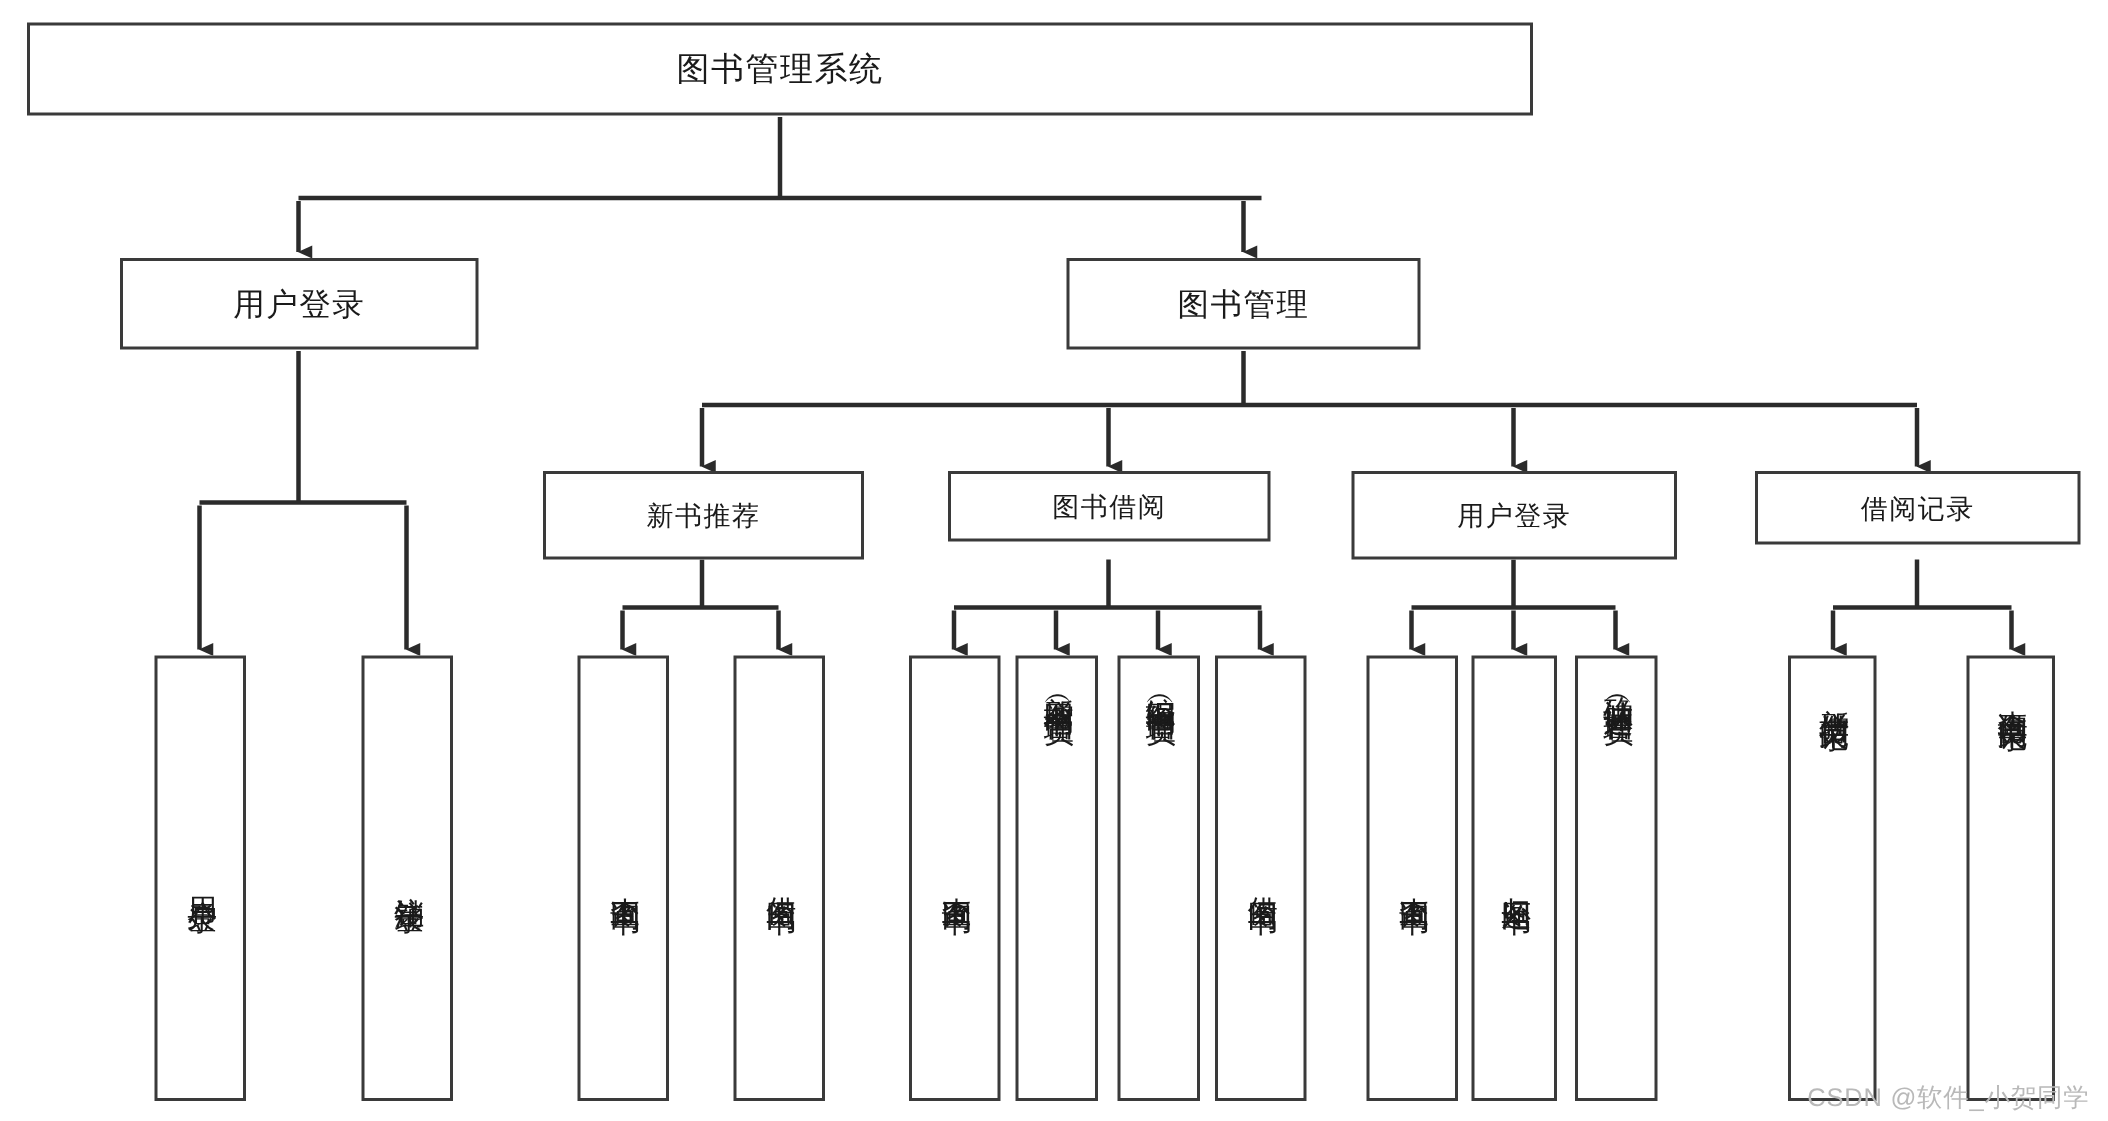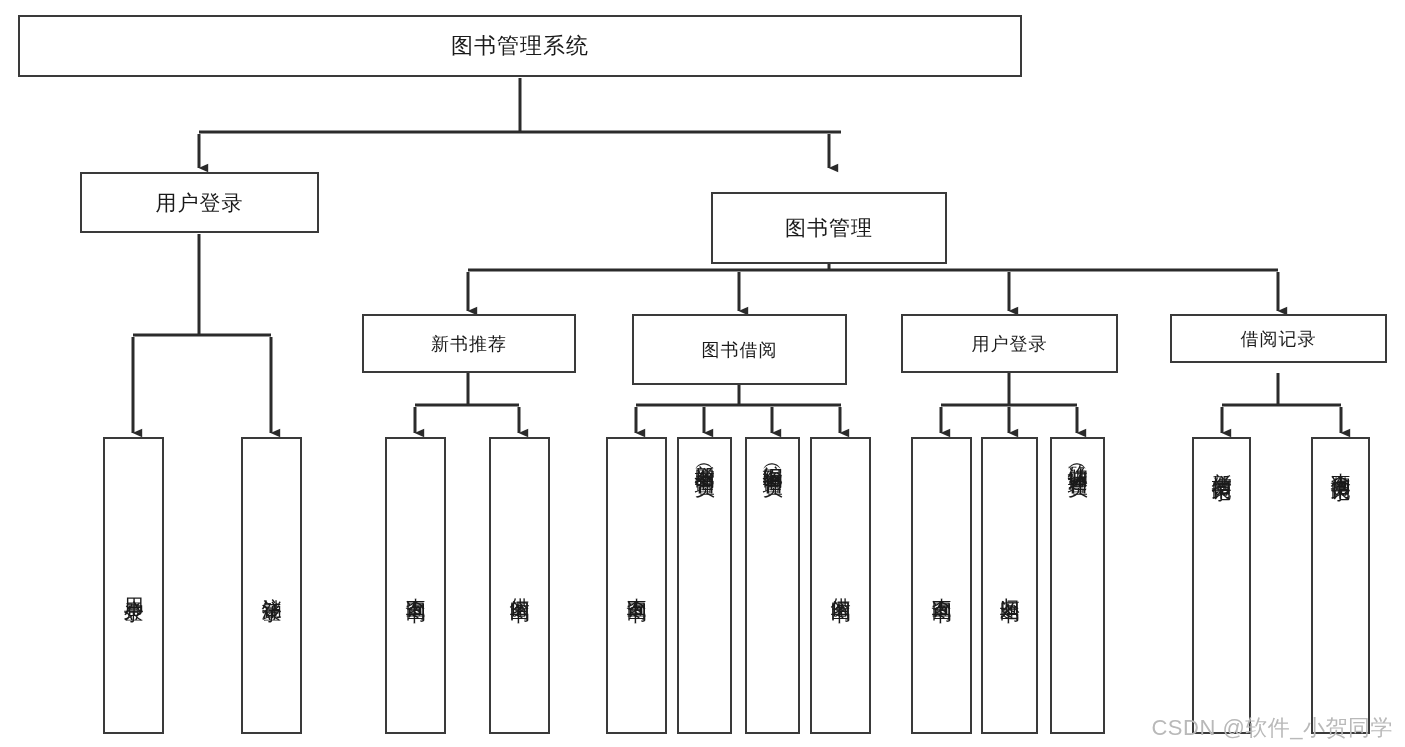--- a/index.html
+++ b/index.html
@@ -62,21 +62,21 @@
     display: flex;
     align-items: center;
     justify-content: center;
     width: 100%;
     height: 100%;
   }
   #watermark {
     position: absolute;
     right: 12px;
     bottom: 4px;
-    font-size: 22px;
+    font-size: 17px;
     color: #b9b9b9;
     letter-spacing: 0.5px;
     white-space: nowrap;
     user-select: none;
   }
 </style>
 </head>
 <body>
 
 <div id="canvas">
@@ -131,28 +131,28 @@
     </g>
   </svg>
 
   <div class="node level0" style="left:18px; top:15px; width:1004px; height:62px;">
     <span>图书管理系统</span>
   </div>
 
   <div class="node level1" style="left:80px; top:172px; width:239px; height:61px;">
     <span>用户登录</span>
   </div>
-  <div class="node level1" style="left:711px; top:172px; width:236px; height:72px;margin-top:20px;">
+  <div class="node level1" style="left:711px; top:172px; width:236px; height:61px;">
     <span>图书管理</span>
   </div>
 
   <div class="node level2" style="left:362px; top:314px; width:214px; height:59px;">
     <span>新书推荐</span>
   </div>
-  <div class="node level2" style="left:632px; top:314px; width:215px; height:71px;">
+  <div class="node level2" style="left:632px; top:314px; width:215px; height:47px;">
     <span>图书借阅</span>
   </div>
   <div class="node level2" style="left:901px; top:314px; width:217px; height:59px;">
     <span>用户登录</span>
   </div>
   <div class="node level2" style="left:1170px; top:314px; width:217px; height:49px;">
     <span>借阅记录</span>
   </div>
 
   <div class="node leaf" style="left:103px; top:437px; width:61px; height:297px; padding-top:0;">

